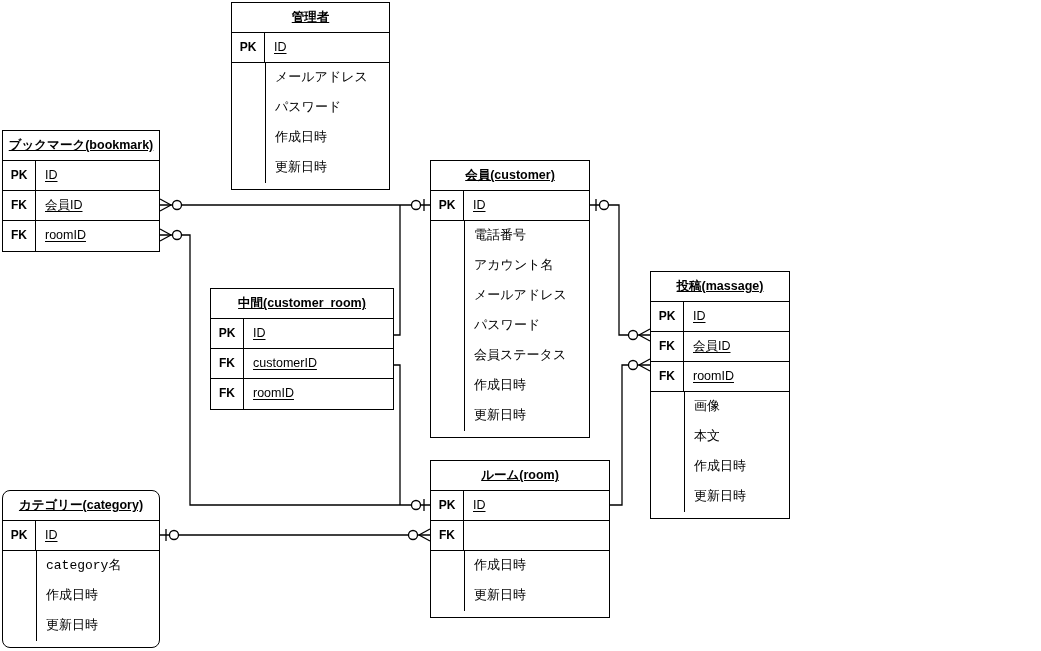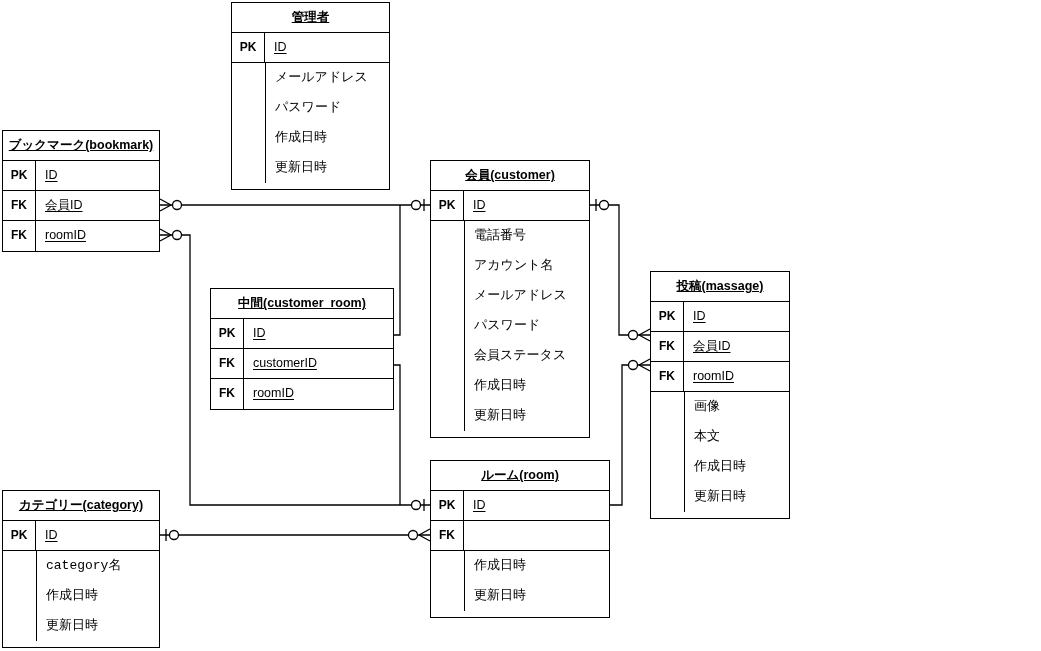--- a/index.html
+++ b/index.html
@@ -231,21 +231,21 @@
       <div class="entity-body">
         <div class="body-gutter"></div>
         <div class="body-fields">
           <div class="field-row">画像</div>
           <div class="field-row">本文</div>
           <div class="field-row">作成日時</div>
           <div class="field-row">更新日時</div>
         </div>
       </div>
     </div>
-    <div class="entity" style="left: 2px; top: 490px; width: 158px;">
+    <div class="entity" style="left: 2px; top: 490px; width: 158px; border-radius: 8px;">
       <div class="entity-title">カテゴリー(category)</div>
       <div class="key-row">
         <div class="key-tag">PK</div>
         <div class="key-name">ID</div>
       </div>
       <div class="entity-body">
         <div class="body-gutter"></div>
         <div class="body-fields">
           <div class="field-row">category名</div>
           <div class="field-row">作成日時</div>

